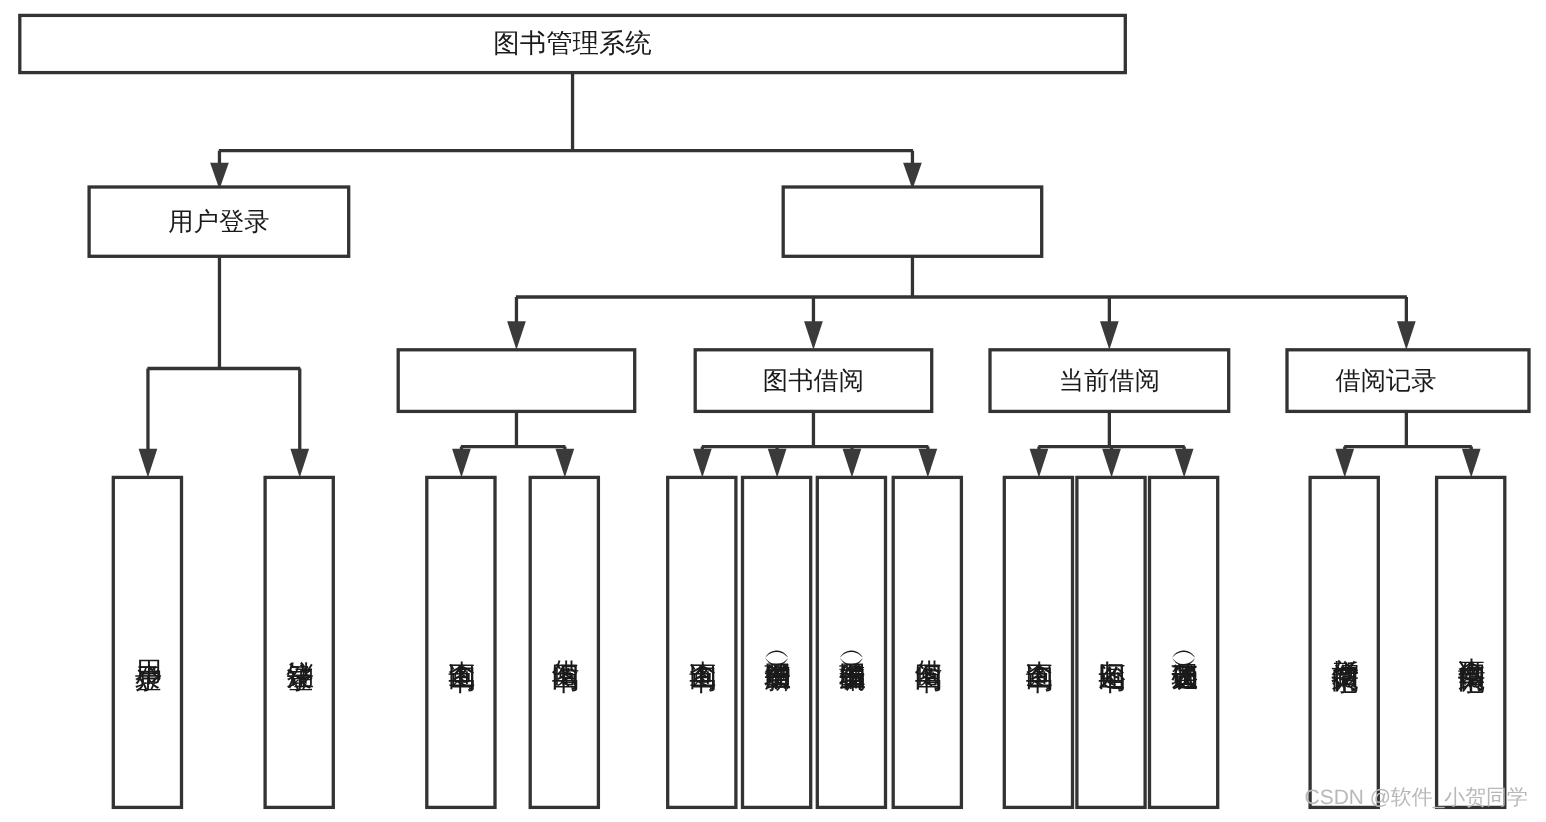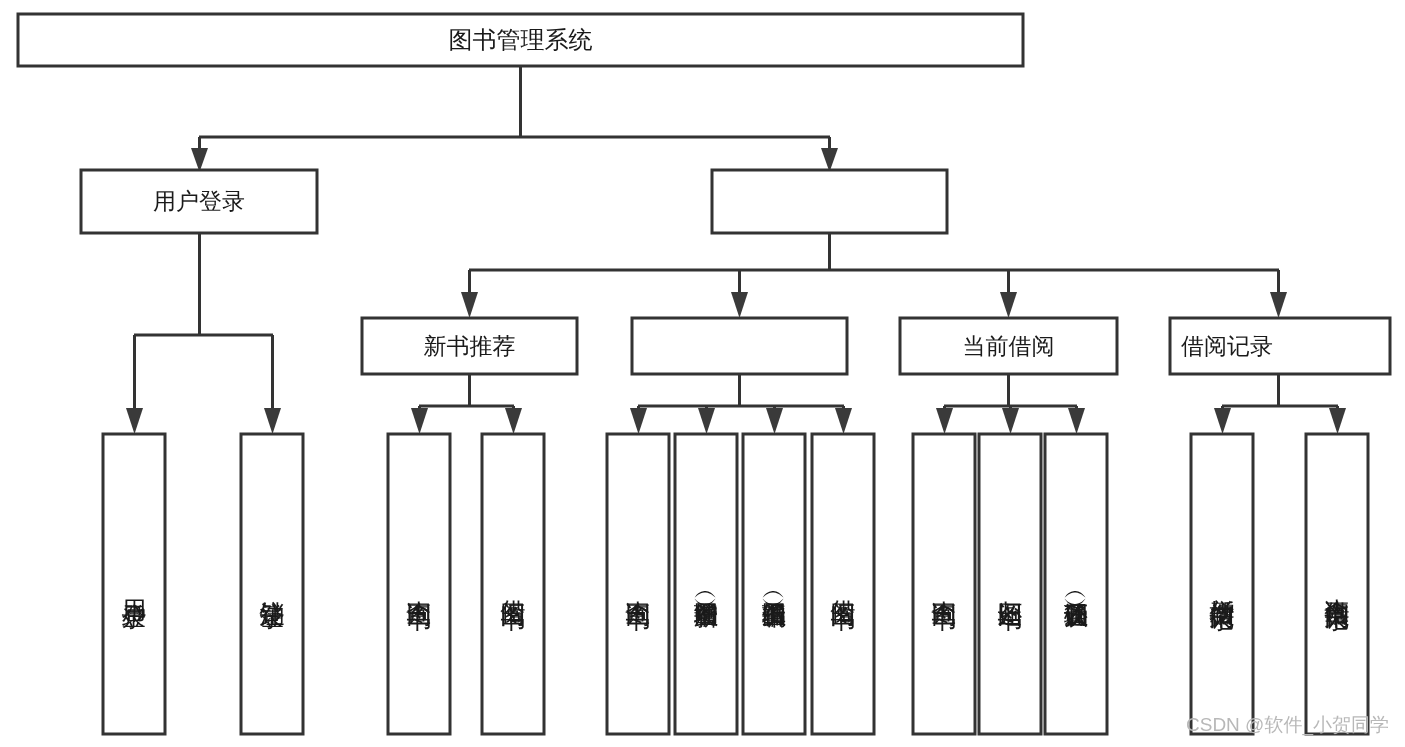--- a/index.html
+++ b/index.html
@@ -188,23 +188,23 @@
 
       <rect class="node-box" x="1191" y="434" width="62" height="300"></rect>
       <rect class="node-box" x="1306" y="434" width="62" height="300"></rect>
     </g>
   </svg>
 
   <div class="node-label label-root" style="left:18px; top:14px; width:1005px; height:52px;">图书管理系统</div>
 
   <div class="node-label label-h" style="left:81px; top:170px; width:236px; height:63px;">用户登录</div>
 
-  <div class="node-label label-h" style="left:362px; top:318px; width:215px; height:56px;">新书推荐</div>
+  <div class="node-label label-h" style="left:632px; top:318px; width:215px; height:56px;">图书借阅</div>
   <div class="node-label label-h" style="left:900px; top:318px; width:217px; height:56px;">当前借阅</div>
-  <div class="node-label label-h" style="left:1117px; top:318px; width:220px; height:56px;">借阅记录</div>
+  <div class="node-label label-h" style="left:1150px; top:318px; width:220px; height:56px;">借阅记录</div>
 
   <div class="node-label label-v" style="left:103px; top:434px; width:62px; height:300px;">用户登录</div>
   <div class="node-label label-v" style="left:241px; top:434px; width:62px; height:300px;">注销登录</div>
 
   <div class="node-label label-v" style="left:388px; top:434px; width:62px; height:300px;">查询图书</div>
   <div class="node-label label-v" style="left:482px; top:434px; width:62px; height:300px;">借阅图书</div>
 
   <div class="node-label label-v" style="left:607px; top:434px; width:62px; height:300px;">查询图书</div>
   <div class="node-label label-v tight" style="left:675px; top:434px; width:62px; height:300px;">新增图书（管理员）</div>
   <div class="node-label label-v tight" style="left:743px; top:434px; width:62px; height:300px;">编辑图书（管理员）</div>

